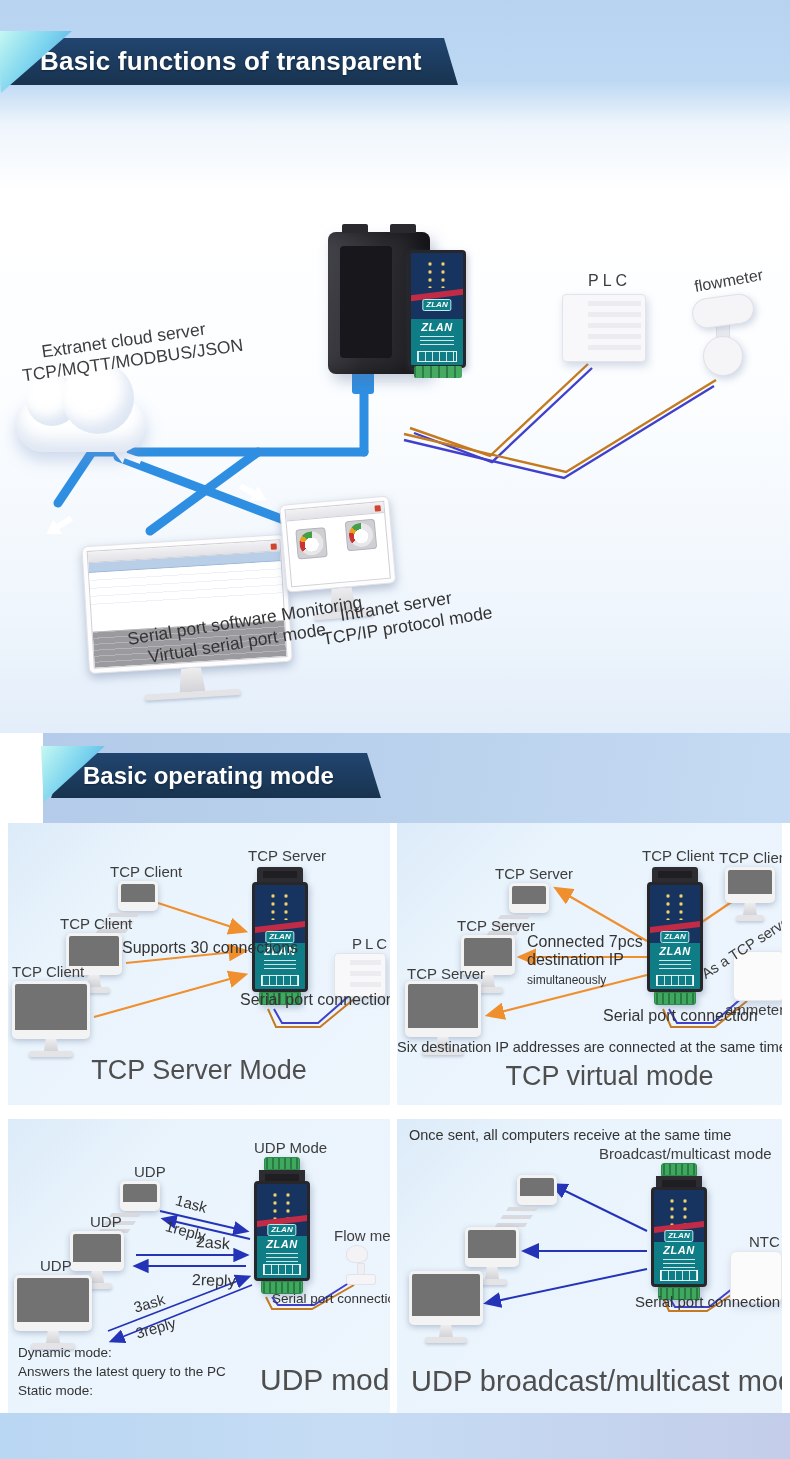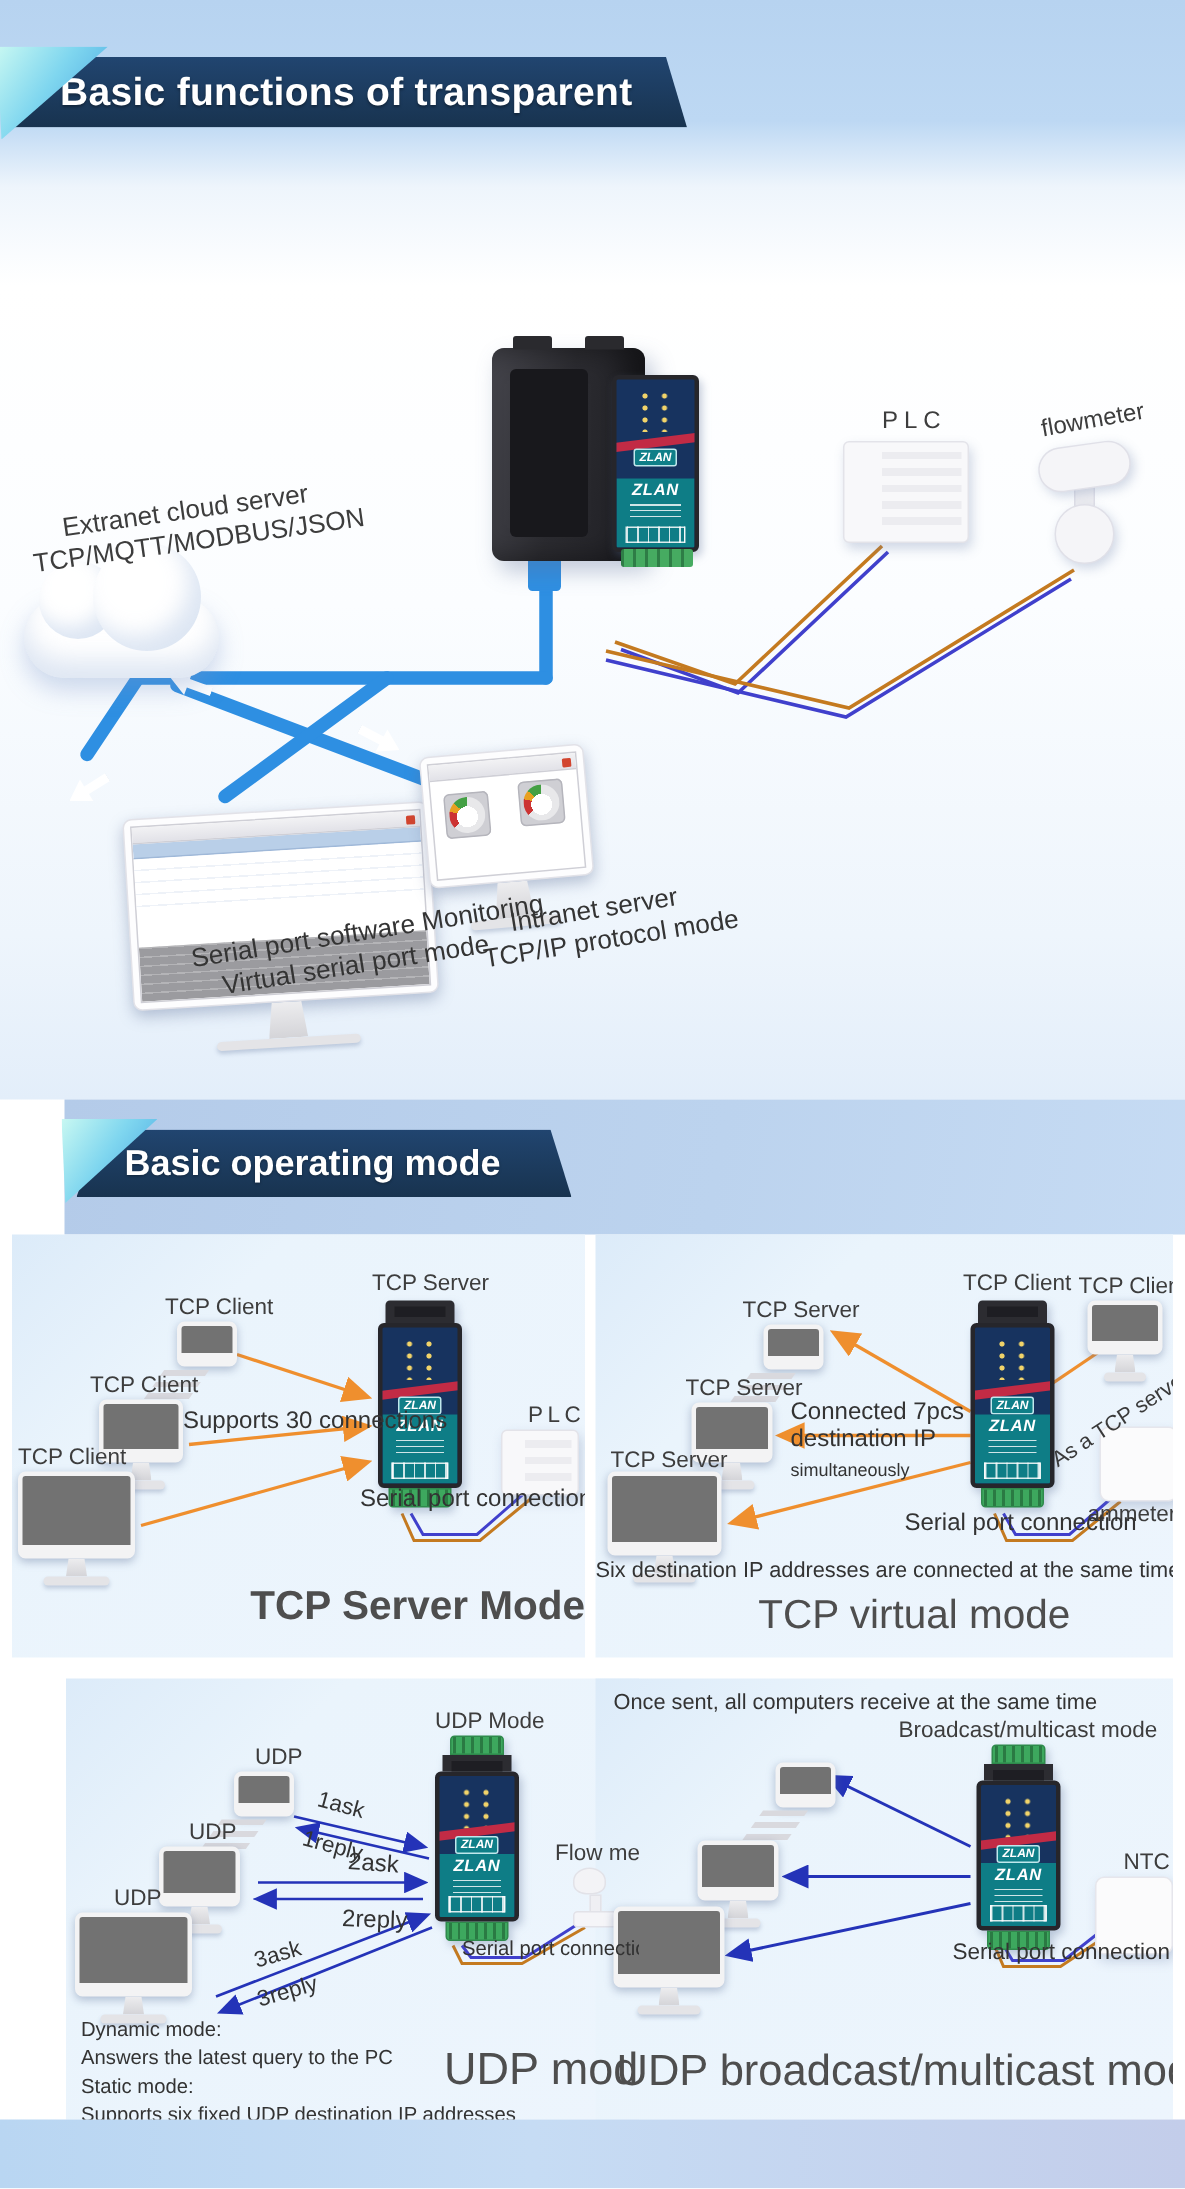--- a/index.html
+++ b/index.html
@@ -288,21 +288,21 @@
       <div class="neck"></div>
       <div class="base"></div>
     </div>
 
     <div class="note" style="left:114px; top:116px; font-size:16px;">Supports 30 connections</div>
 
     <div class="lbl" style="left:344px; top:112px; letter-spacing:3px;">PLC</div>
     <div class="plcbox" style="left:326px; top:130px; width:52px; height:44px; z-index:3;"></div>
 
     <div class="note" style="left:232px; top:168px; font-size:16px;">Serial port connection</div>
-    <div class="card-title" style="left:0; right:0; top:232px; text-align:right;font-weight:bold;">TCP Server Mode</div>
+    <div class="card-title" style="left:0; right:0; top:232px; text-align:center;">TCP Server Mode</div>
   </div>
 
   <div class="card" style="left:397px; top:823px; width:385px; height:282px;">
     <svg class="svglayer" width="385" height="282">
       <defs>
         <marker id="ao2" markerWidth="9" markerHeight="8" refX="7" refY="4" orient="auto">
             <path d="M0 0 L9 4 L0 8 Z" fill="#ef8f2e"></path>
           </marker>
       </defs>
       <line x1="250" y1="118" x2="160" y2="66" stroke="#ef8f2e" stroke-width="2.2" marker-end="url(#ao2)"></line>
@@ -361,21 +361,21 @@
     <div class="note rot" style="left:306px; top:144px; font-size:14.5px; transform:rotate(-33deg); color:#3a3a3a;">As a TCP server</div>
 
     <div class="whitebox" style="left:336px; top:128px; width:52px; height:50px; z-index:3;"></div>
     <div class="lbl" style="left:328px; top:178px;">ammeter</div>
 
     <div class="note" style="left:206px; top:184px; font-size:16px;">Serial port connection</div>
     <div class="note" style="left:0; right:0; top:216px; text-align:center; font-size:14.5px;">Six destination IP addresses are connected at the same time</div>
     <div class="card-title" style="left:40px; right:0; top:238px; text-align:center;">TCP virtual mode</div>
   </div>
 
-  <div class="card" style="left:8px; top:1119px; width:382px; height:294px;margin-left:36px;">
+  <div class="card" style="left:8px; top:1119px; width:382px; height:294px;">
     <svg class="svglayer" width="382" height="294">
       <defs>
         <marker id="ab3" markerWidth="9" markerHeight="8" refX="7" refY="4" orient="auto">
             <path d="M0 0 L9 4 L0 8 Z" fill="#2433b8"></path>
           </marker>
       </defs>
       <line x1="152" y1="92" x2="238" y2="112" stroke="#2433b8" stroke-width="1.8" marker-end="url(#ab3)"></line>
       <line x1="242" y1="120" x2="156" y2="100" stroke="#2433b8" stroke-width="1.8" marker-end="url(#ab3)"></line>
       <line x1="128" y1="136" x2="238" y2="136" stroke="#2433b8" stroke-width="1.8" marker-end="url(#ab3)"></line>
       <line x1="238" y1="147" x2="128" y2="147" stroke="#2433b8" stroke-width="1.8" marker-end="url(#ab3)"></line>
@@ -433,21 +433,20 @@
       <div class="stem"></div>
       <div class="pipe"></div>
     </div>
 
     <div class="note" style="left:264px; top:172px; font-size:13.5px;">Serial port connection</div>
 
     <div class="note" style="left:10px; top:224px; font-size:13.5px; line-height:19px;">
       <div>Dynamic mode:</div>
       <div>Answers the latest query to the PC</div>
       <div>Static mode:</div>
-      <div>Supports six fixed UDP destination IP addresses</div>
     </div>
     <div class="card-title" style="left:252px; top:244px; font-size:30px;">UDP mode</div>
   </div>
 
   <div class="card" style="left:397px; top:1119px; width:385px; height:294px;">
     <svg class="svglayer" width="385" height="294">
       <defs>
         <marker id="ab4" markerWidth="9" markerHeight="8" refX="7" refY="4" orient="auto">
             <path d="M0 0 L9 4 L0 8 Z" fill="#2433b8"></path>
           </marker>

